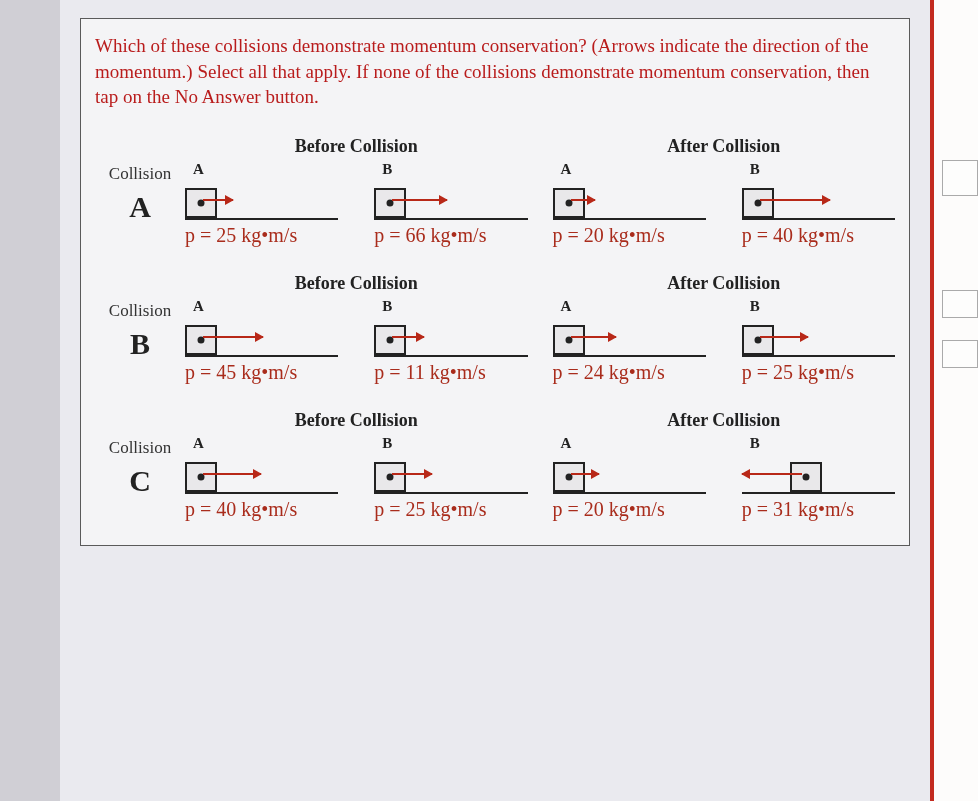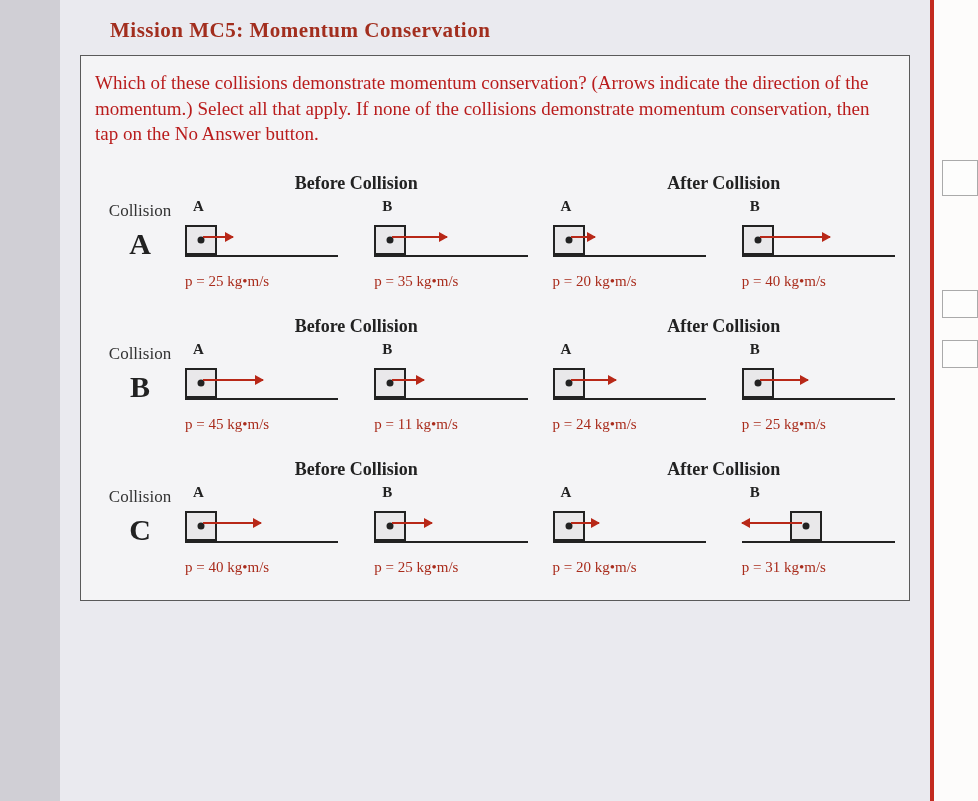--- a/index.html
+++ b/index.html
@@ -149,31 +149,30 @@
     right: -1px;
     top: -4px;
     border-left: 9px solid #b82818;
   }
   .arrow.left::after {
     left: -1px;
     top: -4px;
     border-right: 9px solid #b82818;
   }
   .momentum {
-    font-size: 15px;
+    font-size: 20px;
     color: #a92c1c;
-    margin-top: 16px;
+    margin-top: 4px;
     white-space: nowrap;
   }
 </style>
 </head>
 <body>
 
 <div class="page">
-  <div class="mission-title">Mission MC5: Momentum Conservation</div>
 
   <div class="box">
     <div class="question">Which of these collisions demonstrate momentum conservation? (Arrows indicate the direction of the momentum.) Select all that apply. If none of the collisions demonstrate momentum conservation, then tap on the No Answer button.</div>
 
     <div class="collision-block">
       <div class="row">
         <div class="side-label">
           <div class="word">Collision</div>
           <div class="letter">A</div>
         </div>
@@ -192,21 +191,21 @@
                 <div class="momentum">p = 25 kg•m/s</div>
               </div>
               <div class="obj">
                 <div class="obj-label">B</div>
                 <div class="diagram">
                   <div class="square" style="left:0">
                       <div class="dot"></div>
                     </div>
                   <div class="arrow right" style="left:18px;width:55px"></div>
                 </div>
-                <div class="momentum">p = 35 kg•m/s</div>
+                <div class="momentum">p = 66 kg•m/s</div>
               </div>
             </div>
           </div>
           <div class="panel">
             <div class="panel-title">After Collision</div>
             <div class="pair">
               <div class="obj">
                 <div class="obj-label">A</div>
                 <div class="diagram">
                   <div class="square" style="left:0">

